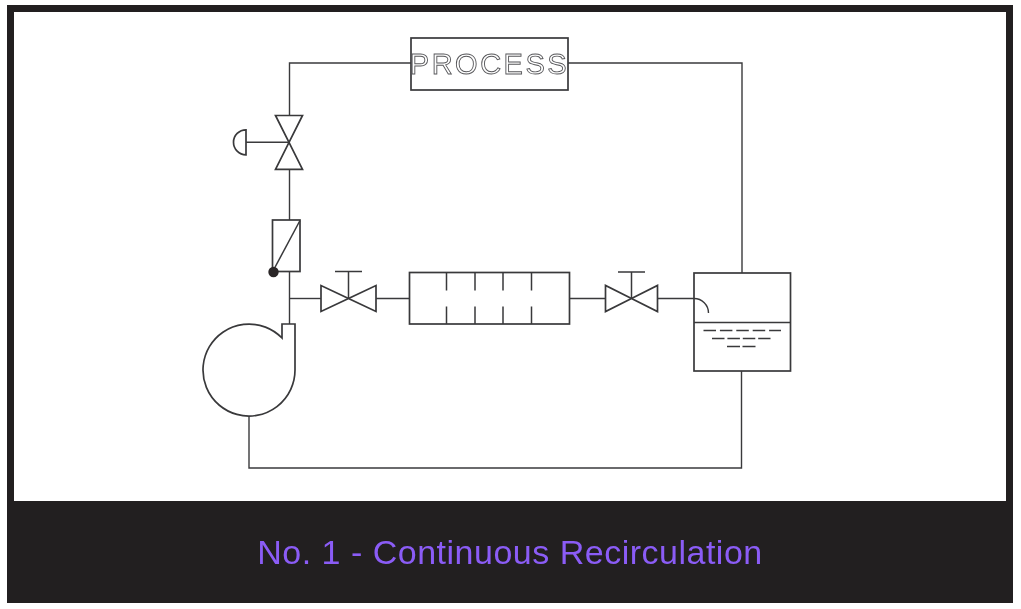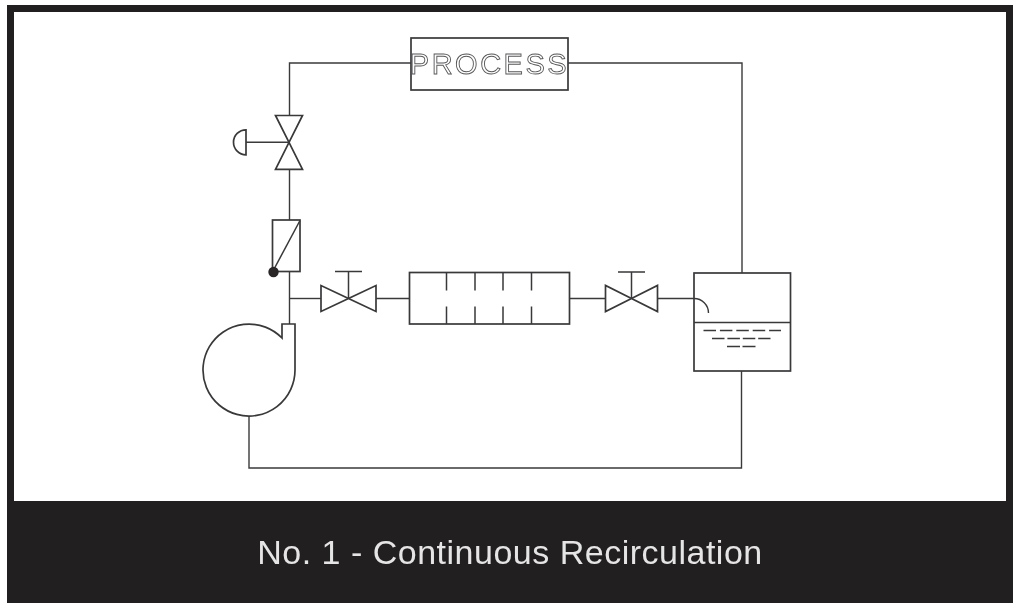--- a/index.html
+++ b/index.html
@@ -20,21 +20,21 @@
   .dot{fill:#2a2627;stroke:none;}
   .process-text{
     font-family:"Liberation Sans",sans-serif;
     letter-spacing:2.5px;
   }
   .titlebar{
     position:absolute;left:7px;top:501px;width:1006px;height:102px;
     background:#221f20;display:flex;align-items:center;justify-content:center;
   }
   .title{
-    color:#e5e5e5;font-size:34px;font-weight:400;letter-spacing:0.5px;
+    color:#8b5cf6;font-size:34px;font-weight:400;letter-spacing:0.5px;
     font-family:"Liberation Sans",sans-serif;
   }
 </style>
 </head>
 <body>
 
 <div class="frame"></div>
 
 <div class="canvas">
   <svg width="1021" height="609" viewBox="0 0 1021 609">

